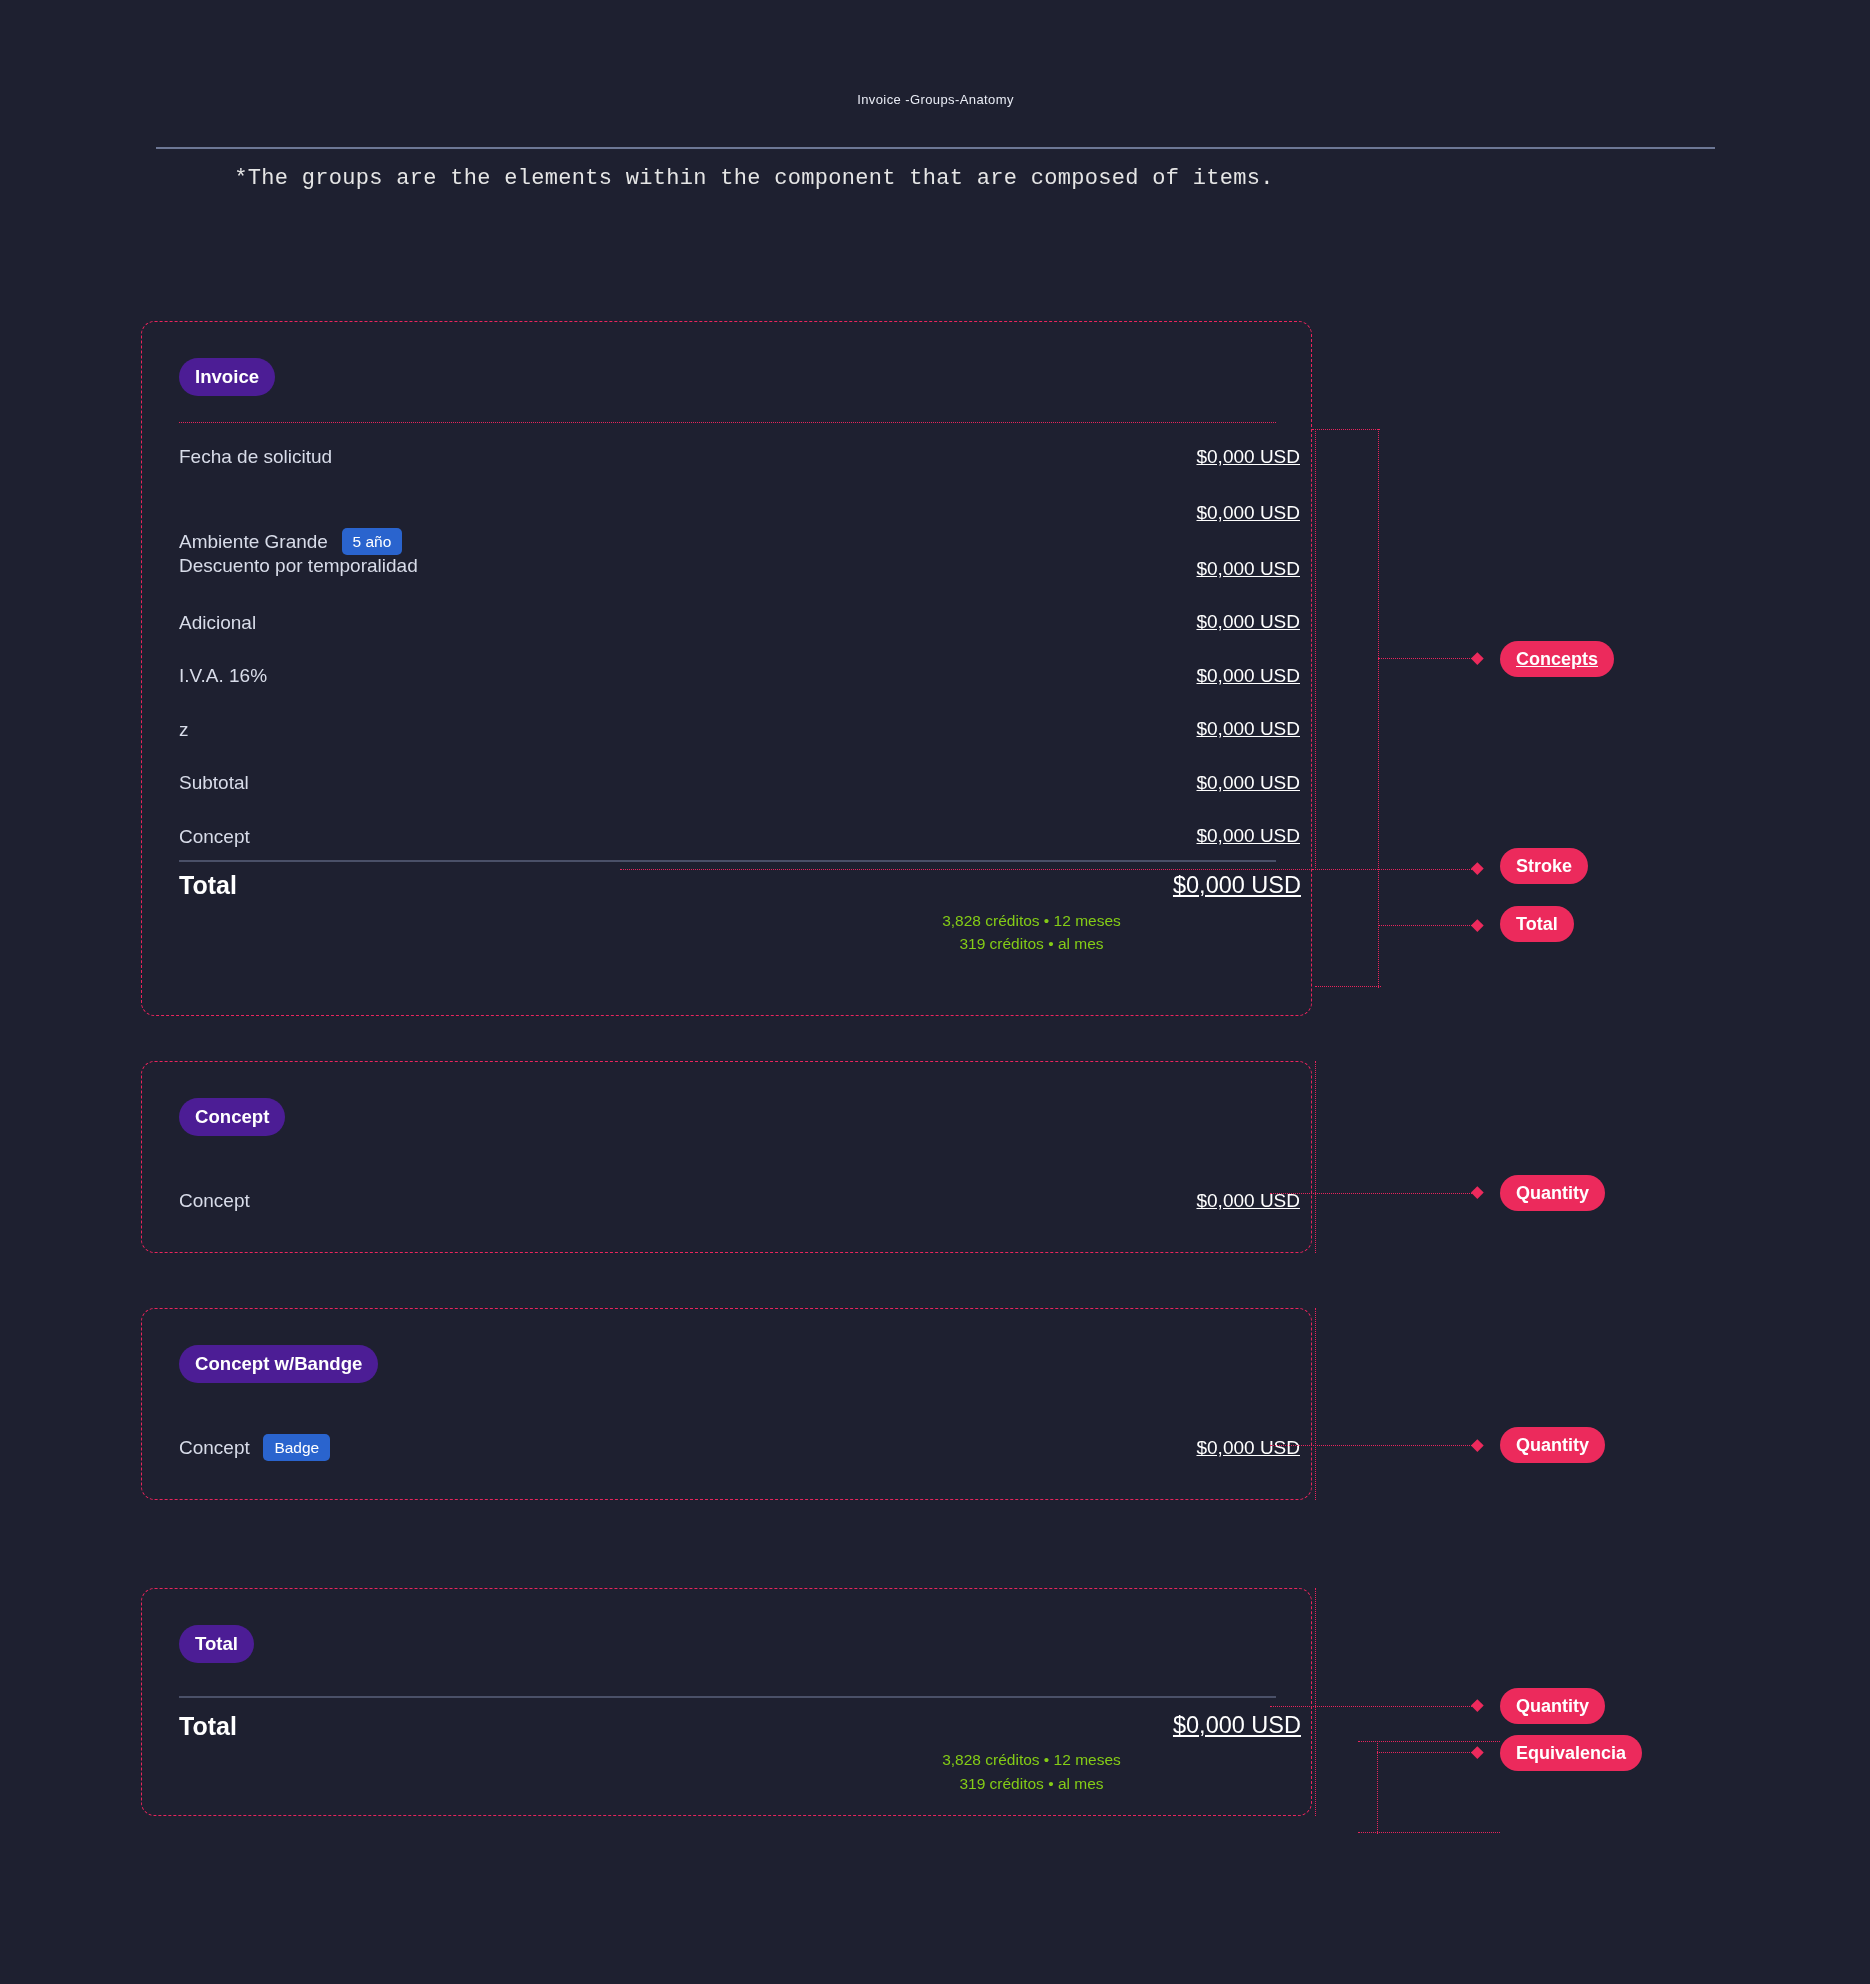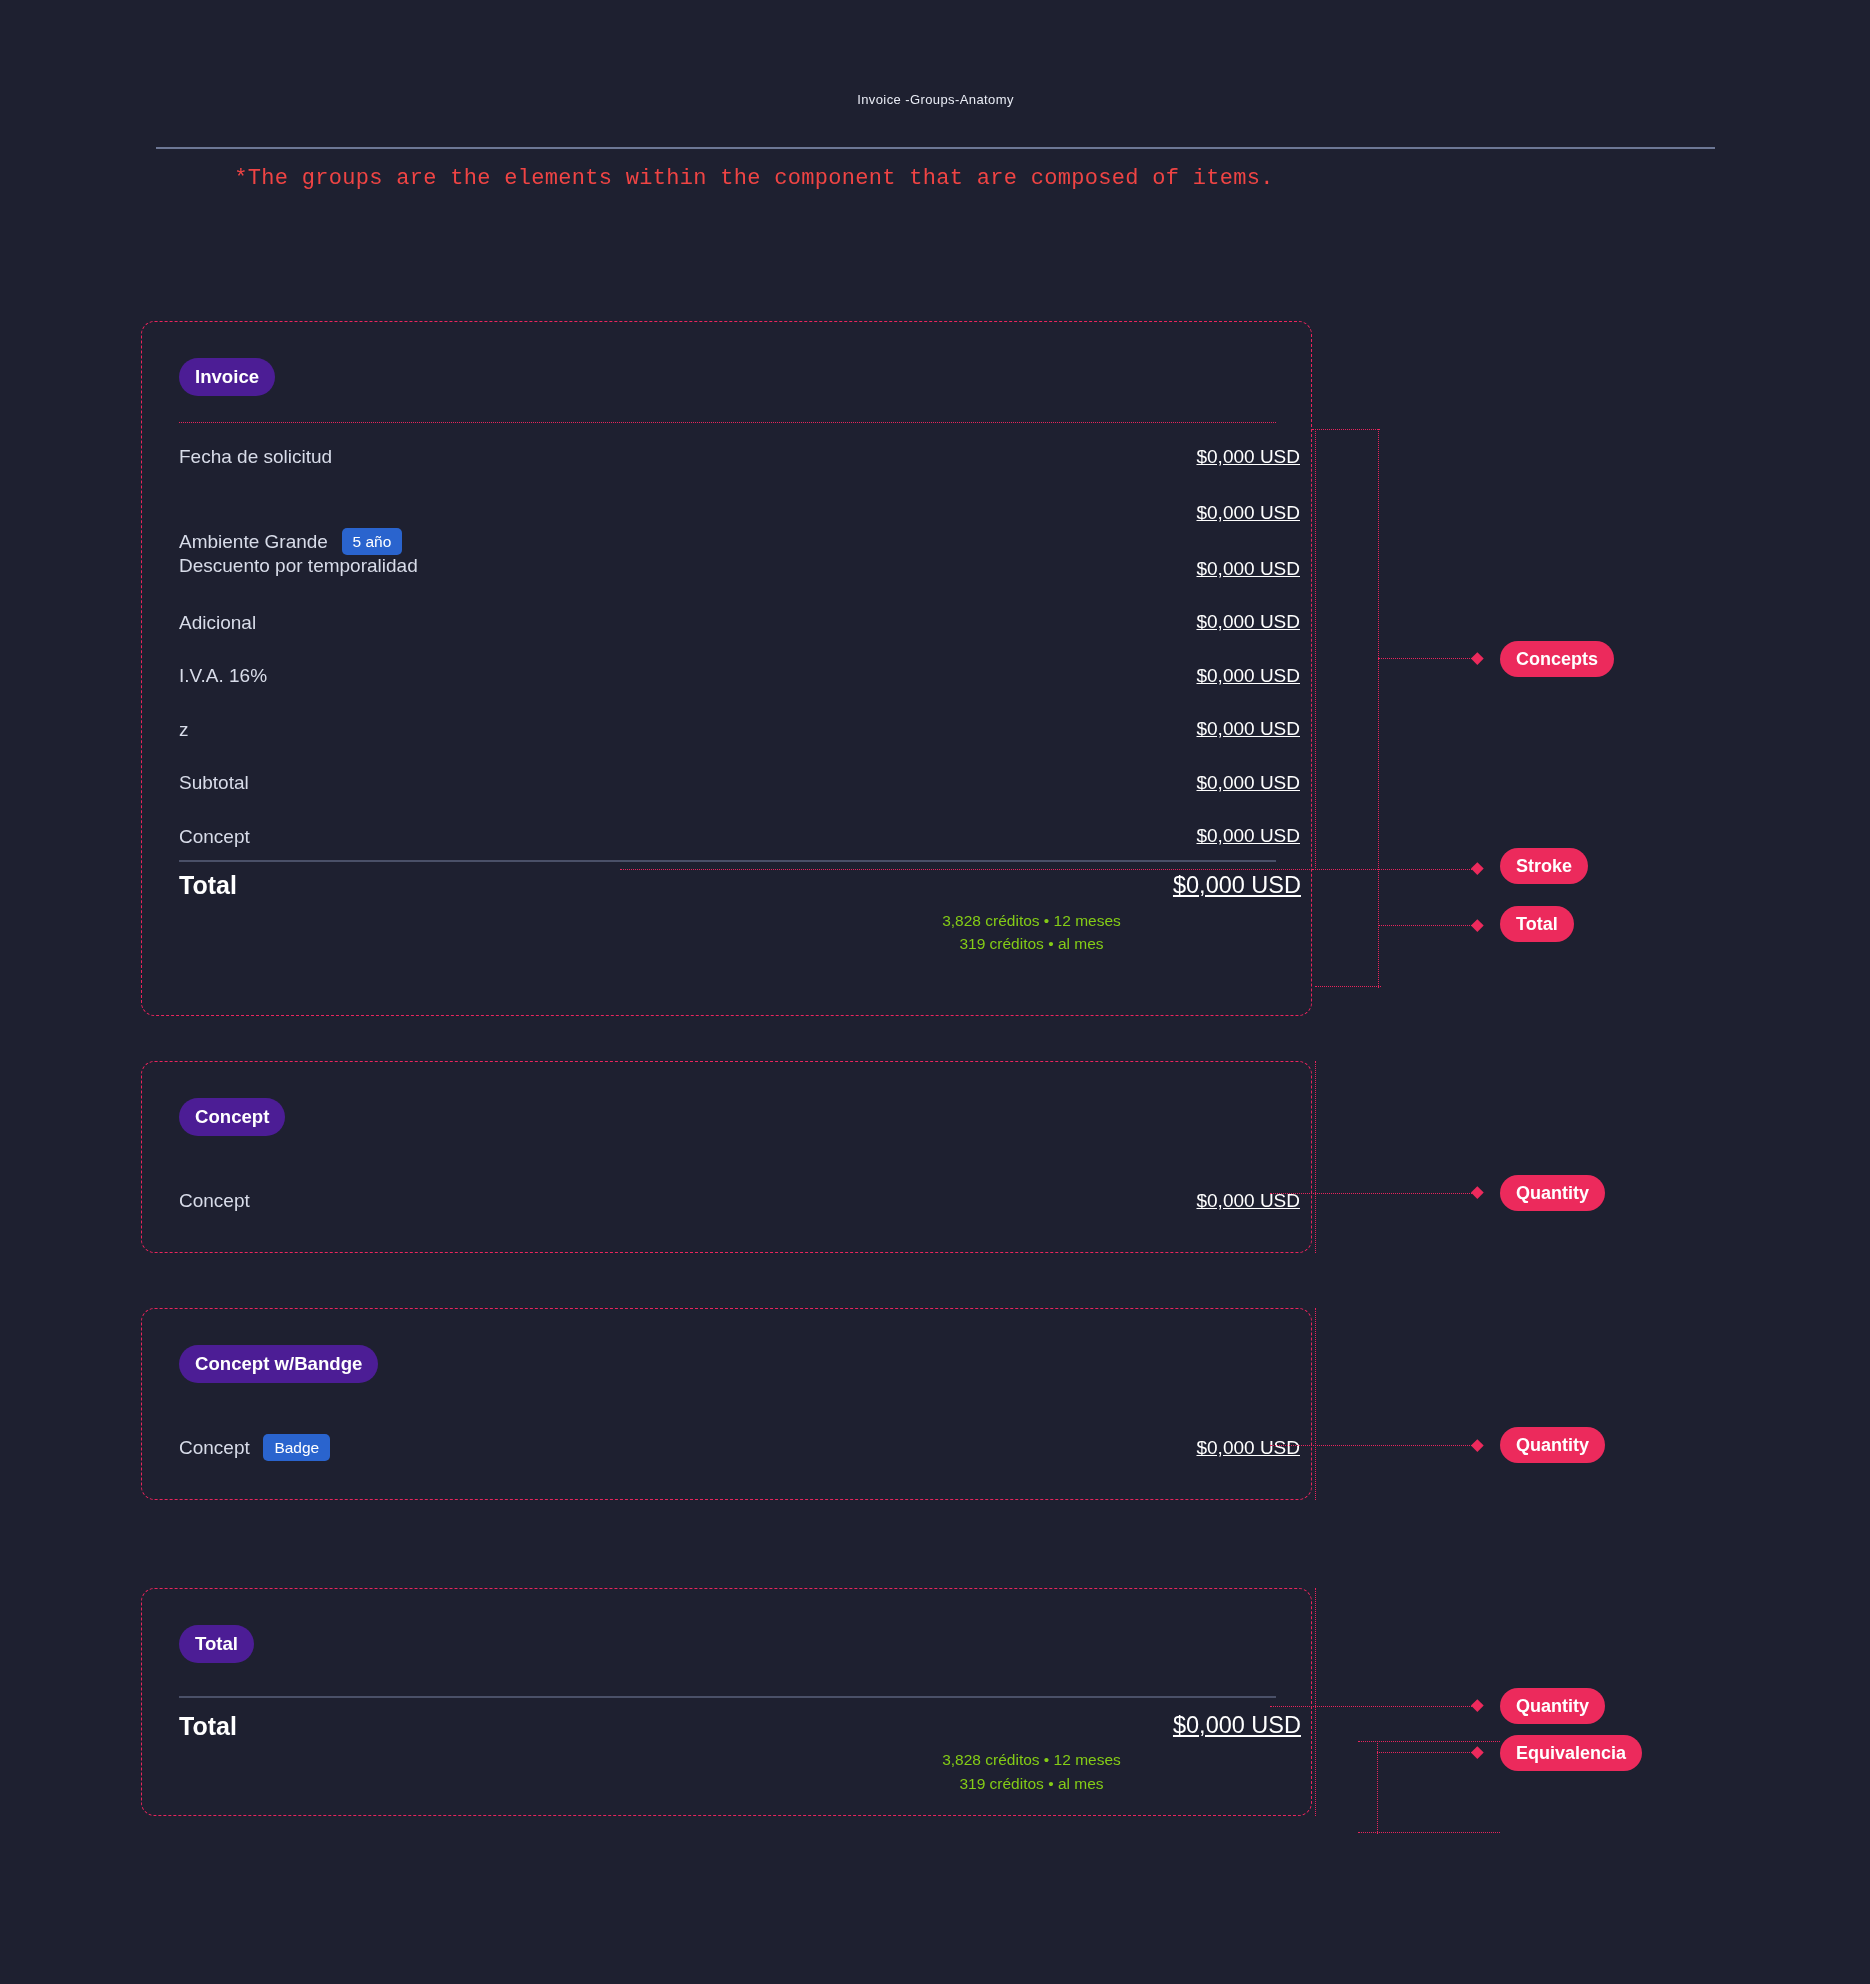--- a/index.html
+++ b/index.html
@@ -38,21 +38,21 @@
     width: 1559px;
     height: 1.9px;
     background: #6d7795;
   }
   .subtitle {
     position: absolute;
     top: 166px;
     left: 0;
     width: 1508px;
     text-align: center;
-    color: #ef4444;
+    color: #e5e5e5;
     font-size: 22px;
     font-family: "Liberation Mono", monospace;
     letter-spacing: 0.3px;
   }
 
   
   .card {
     position: absolute;
     border: 1.9px dashed #e8245c;
     border-radius: 13.6px;
@@ -249,21 +249,21 @@
 
     </div>
   </div>
 
   <div class="lead-v" style="left:1315px; top:429px; height:441px;"></div>
   <div class="lead-h" style="left:1312px; top:429px; width:68px;"></div>
   <div class="lead-h" style="left:1312px; top:869px; width:68px;"></div>
   <div class="lead-v" style="left:1378px; top:429px; height:441px;"></div>
   <div class="lead-h" style="left:1378px; top:658px; width:96px;"></div>
   <div class="lead-dia" style="left:1473px; top:654px;"></div>
-  <div class="anno-pill" style="left:1500px; top:641px;">Concepts</div>
+  <div class="anno-pill" style="left:1500px; top:641px;text-decoration:underline;">Concepts</div>
 
   <div class="lead-h" style="left:620px; top:869px; width:858px;"></div>
   <div class="lead-dia" style="left:1473px; top:864px;"></div>
   <div class="anno-pill" style="left:1500px; top:848px;">Stroke</div>
 
   <div class="lead-v" style="left:1378px; top:869px; height:119px;"></div>
   <div class="lead-h" style="left:1315px; top:986px; width:66px;"></div>
   <div class="lead-h" style="left:1378px; top:925px; width:96px;"></div>
   <div class="lead-dia" style="left:1473px; top:921px;"></div>
   <div class="anno-pill" style="left:1500px; top:906px;">Total</div>

